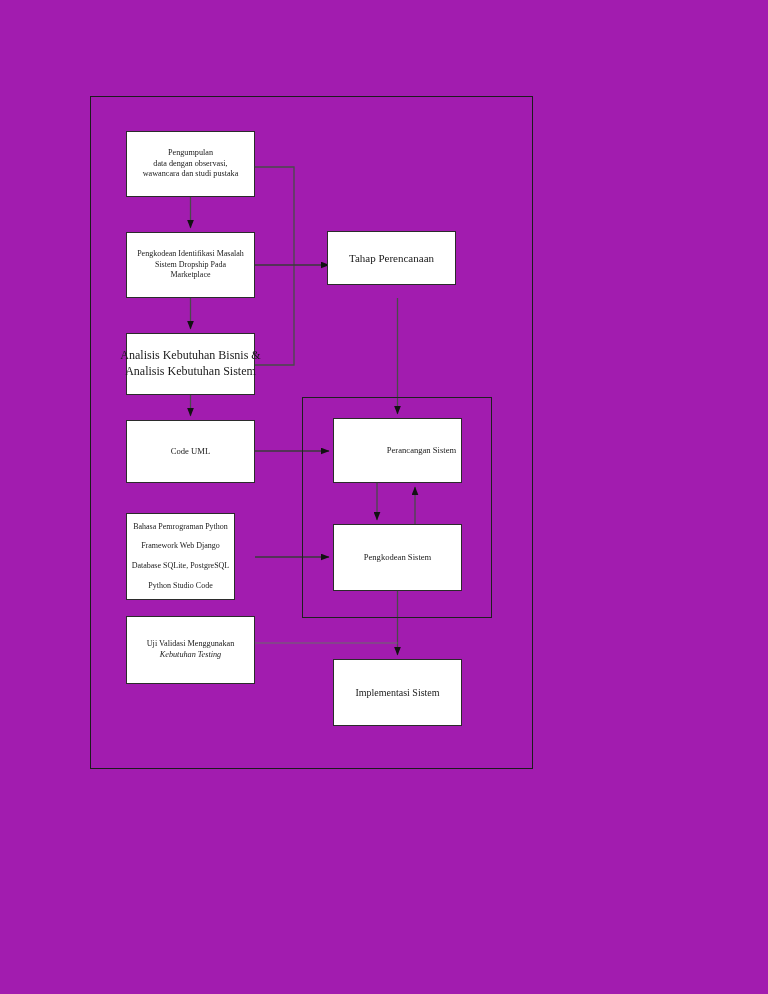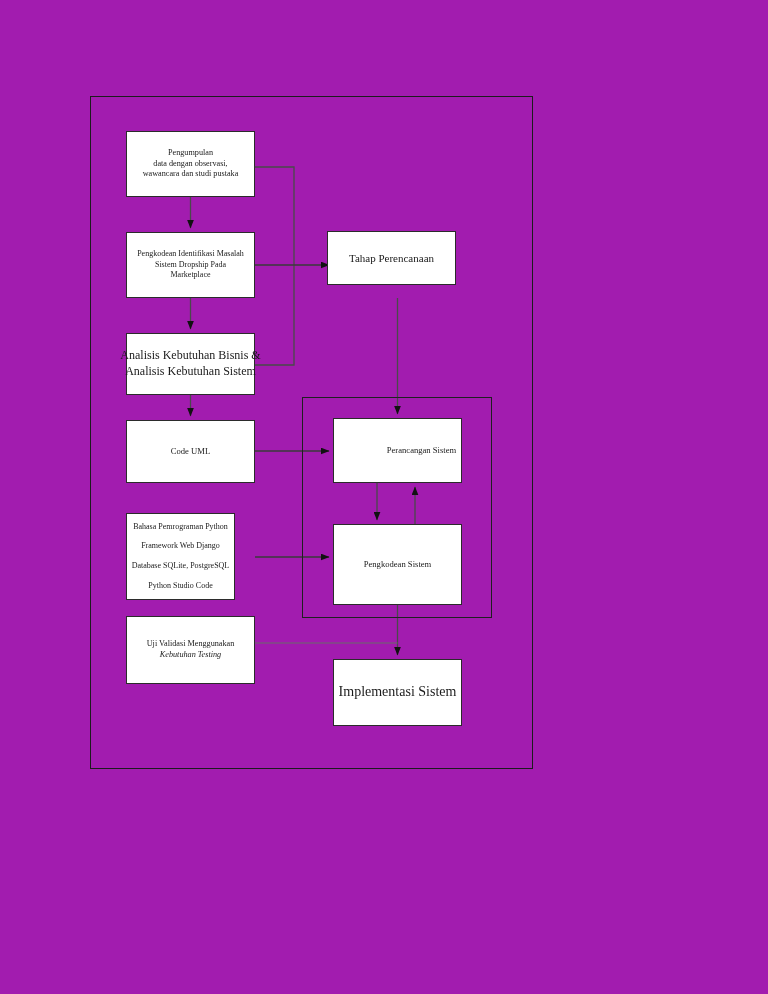--- a/index.html
+++ b/index.html
@@ -152,21 +152,21 @@
   </div>
 
   <div class="node-box" style="left:327px; top:231px; width:129px; height:54px; font-size:11px;">
     <span class="node-line">Tahap Perencanaan</span>
   </div>
 
   <div class="node-box" style="left:333px; top:418px; width:129px; height:65px; font-size:8.6px;padding-left:48px;">
     <span class="node-line">Perancangan Sistem</span>
   </div>
 
-  <div class="node-box" style="left:333px; top:524px; width:129px; height:81px; font-size:8.6px;">
+  <div class="node-box" style="left:333px; top:524px; width:129px; height:67px; font-size:8.6px;">
     <span class="node-line">Pengkodean Sistem</span>
   </div>
 
-  <div class="node-box" style="left:333px; top:659px; width:129px; height:67px; font-size:14px;">
+  <div class="node-box" style="left:333px; top:659px; width:129px; height:67px; font-size:10px;">
     <span class="node-line">Implementasi Sistem</span>
   </div>
 
 </div>
 
 </body></html>

